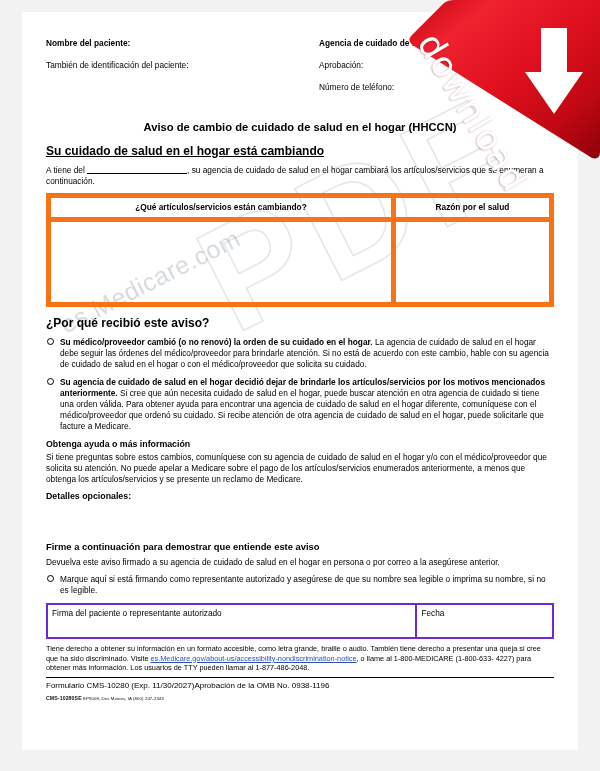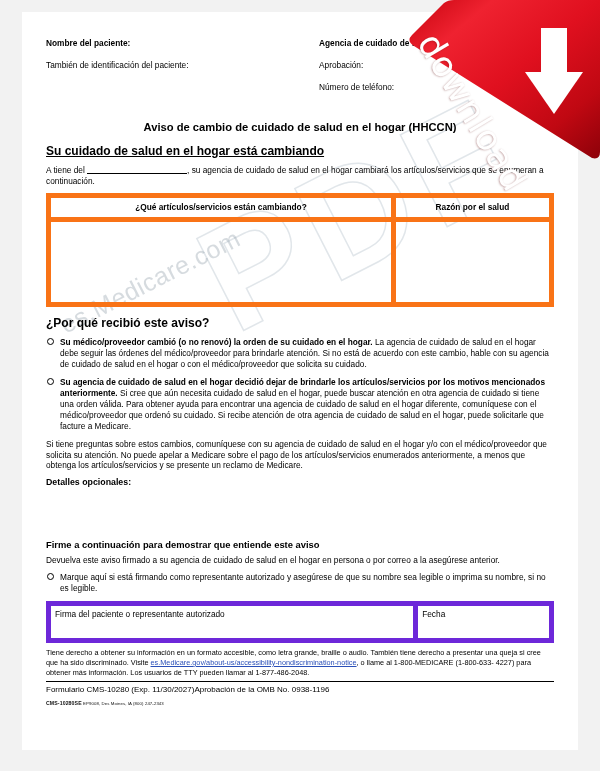--- a/index.html
+++ b/index.html
@@ -172,31 +172,31 @@
   }
 
   .spacer-lines { height: 30px; }
 
   
   .sign-head {
     position: relative;
     z-index: 3;
     font-weight: bold;
     font-size: 9.4px;
-    margin: 20px 0 4px 0;
+    margin: 8px 0 4px 0;
   }
   table.sigtable {
     position: relative;
     z-index: 3;
     width: 100%;
     border-collapse: collapse;
     margin-top: 6px;
   }
   table.sigtable td {
-    border: 5px solid #6d28d9;
+    border: 2px solid #6d28d9;
     font-size: 8.3px;
     padding: 3px 4px;
     height: 26px;
     vertical-align: top;
   }
   td.sig-name { width: 73%; }
 
   
   .footnote {
     position: relative;
@@ -310,20 +310,21 @@
     <div class="bullet">
       <span class="circle"></span>
       <span class="bullet-txt"><span class="b">Su médico/proveedor cambió (o no renovó) la orden de su cuidado en el hogar.</span><span> La agencia de cuidado de salud en el hogar debe seguir las órdenes del médico/proveedor para brindarle atención. Si no está de acuerdo con este cambio, hable con su agencia de cuidado de salud en el hogar o con el médico/proveedor que solicita su cuidado.</span></span>
     </div>
 
     <div class="bullet">
       <span class="circle"></span>
       <span class="bullet-txt"><span class="b">Su agencia de cuidado de salud en el hogar decidió dejar de brindarle los artículos/servicios por los motivos mencionados anteriormente.</span><span> Si cree que aún necesita cuidado de salud en el hogar, puede buscar atención en otra agencia de cuidado si tiene una orden válida. Para obtener ayuda para encontrar una agencia de cuidado de salud en el hogar diferente, comuníquese con el médico/proveedor que ordenó su cuidado. Si recibe atención de otra agencia de cuidado de salud en el hogar, puede solicitarle que facture a Medicare.</span></span>
     </div>
 
+    <div class="sub-head">Obtenga ayuda o más información</div>
     <p class="body">Si tiene preguntas sobre estos cambios, comuníquese con su agencia de cuidado de salud en el hogar y/o con el médico/proveedor que solicita su atención. No puede apelar a Medicare sobre el pago de los artículos/servicios enumerados anteriormente, a menos que obtenga los artículos/servicios y se presente un reclamo de Medicare.</p>
 
     <div class="opt-details">Detalles opcionales:</div>
     <div class="spacer-lines"></div>
 
     <div class="sign-head">Firme a continuación para demostrar que entiende este aviso</div>
     <p class="body">Devuelva este aviso firmado a su agencia de cuidado de salud en el hogar en persona o por correo a la asegúrese anterior.</p>
 
     <div class="bullet">
       <span class="circle"></span>

